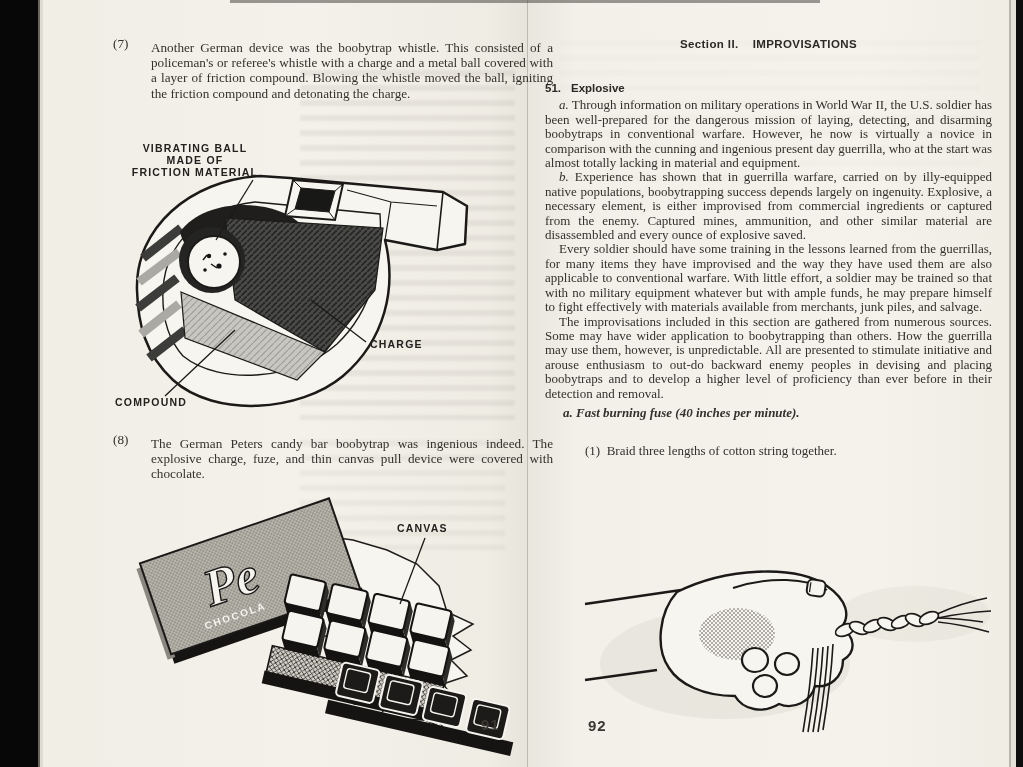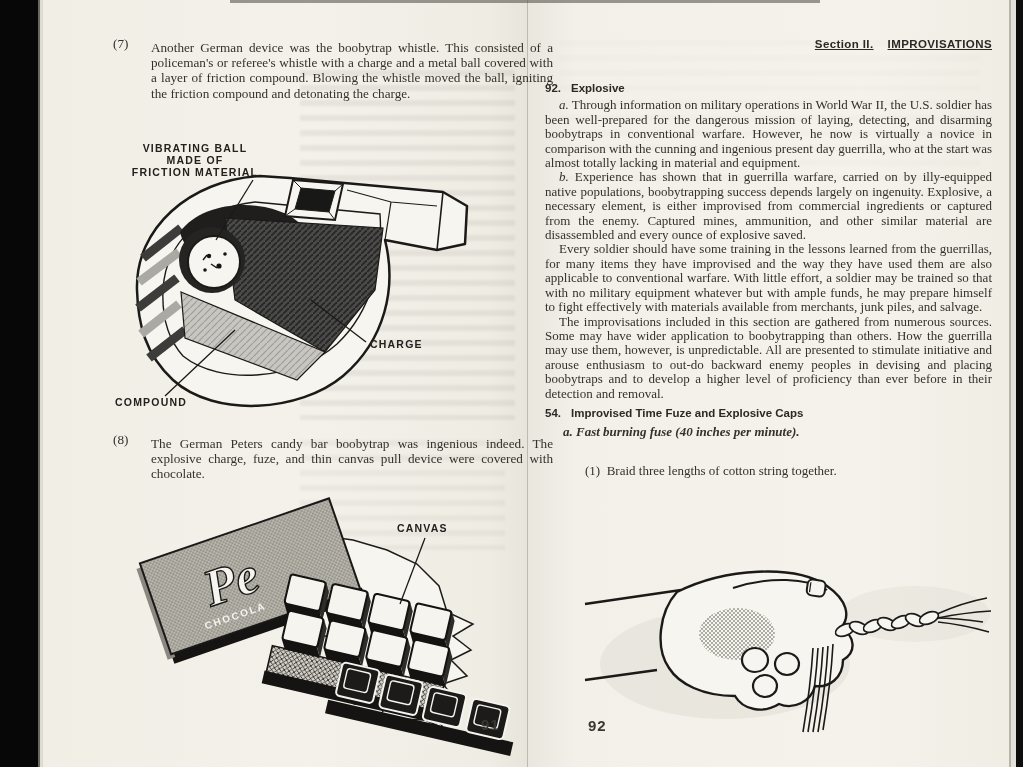--- a/index.html
+++ b/index.html
@@ -21,21 +21,21 @@
   .gutter{position:absolute;left:527px;top:0;width:1px;height:767px;background:#bdbab0;}
   
   .bleed{position:absolute;background:repeating-linear-gradient(180deg,rgba(118,115,106,.18) 0px,rgba(118,115,106,.18) 6px,rgba(0,0,0,0) 6px,rgba(0,0,0,0) 15px);
          filter:blur(1.2px);pointer-events:none;}
   
   .body-text{color:#34312c;font-size:13.2px;line-height:15.2px;text-align:justify;}
   .rp .body-text{font-size:13px;line-height:14.4px;}
   .hang{position:relative;padding-left:34px;}
   .hang .num{position:absolute;left:0;top:0;}
   .sans-head{font-family:"Liberation Sans",sans-serif;font-weight:700;color:#2b2925;font-size:11.5px;}
-  .sec-head{text-align:right;letter-spacing:.4px;text-decoration:underline;}
+  .sec-head{text-align:center;letter-spacing:.4px;}
   .sec-head .gap{display:inline-block;width:14px;}
   .h-num{display:inline-block;width:26px;}
   .para{margin:4px;}
   .para.ind{text-indent:14px;}
   .lead{font-style:italic;}
   .blockflow > *{margin:0 0 0 0;}
   .blockflow .head-row{margin-top:5px;margin-bottom:3px;}
   .item-a{margin-top:5px;font-style:italic;padding-left:18px;font-weight:bold;}
   .item-1{margin-top:24px;padding-left:40px;}
   .pageno{position:absolute;font-family:"Liberation Sans",sans-serif;font-weight:700;
@@ -239,32 +239,29 @@
   <div class="pageno" style="left:481px;top:716px">91</div>
 
   <div class="rp">
     <div class="sans-head sec-head" style="position:absolute;left:545px;top:38px;width:447px;">
       <span>Section II.</span><span class="gap"></span><span>IMPROVISATIONS</span>
     </div>
 
     <div class="blockflow body-text" style="position:absolute;left:545px;top:76px;width:447px;">
 
       <div class="sans-head head-row">
-        <span class="h-num">92.</span><span>Explosive</span>
+        <span class="h-num">51.</span><span>Explosive</span>
       </div>
       <p class="para ind"><span class="lead">a.</span> <span>Through information on military operations in World War II, the U.S. soldier has been well-prepared for the dangerous mission of laying, detecting, and disarming boobytraps in conventional warfare. However, he now is virtually a novice in comparison with the cunning and ingenious present day guerrilla, who at the start was almost totally lacking in material and equipment.</span></p>
       <p class="para ind"><span class="lead">b.</span> <span>Experience has shown that in guerrilla warfare, carried on by illy-equipped native populations, boobytrapping success depends largely on ingenuity. Explosive, a necessary element, is either improvised from commercial ingredients or captured from the enemy. Captured mines, ammunition, and other similar material are disassembled and every ounce of explosive saved.</span></p>
 
       <p class="para ind">Every soldier should have some training in the lessons learned from the guerrillas, for many items they have improvised and the way they have used them are also applicable to conventional warfare. With little effort, a soldier may be trained so that with no military equipment whatever but with ample funds, he may prepare himself to fight effectively with materials available from merchants, junk piles, and salvage.</p>
 
       <p class="para ind">The improvisations included in this section are gathered from numerous sources. Some may have wider application to boobytrapping than others. How the guerrilla may use them, however, is unpredictable. All are presented to stimulate initiative and arouse enthusiasm to out-do backward enemy peoples in devising and placing boobytraps and to develop a higher level of proficiency than ever before in their detection and removal.</p>
 
-      <div class="sans-head head-row">
-        <span class="h-num">54.</span><span>Improvised Time Fuze and Explosive Caps</span>
-      </div>
       <p class="para item-a"><span>a.</span> <span>Fast burning fuse (40 inches per minute).</span></p>
       <p class="para item-1"><span>(1)</span>&nbsp;&nbsp;<span>Braid three lengths of cotton string together.</span></p>
     </div>
 
     <svg style="left:585px;top:552px" width="410" height="182" viewBox="0 0 410 182">
       <defs>
         <pattern id="stip2" width="4" height="4" patternUnits="userSpaceOnUse">
           <circle cx="1" cy="1" r="0.9" fill="#8b8880"></circle>
           <circle cx="3" cy="3" r="0.9" fill="#8b8880"></circle>
         </pattern>

